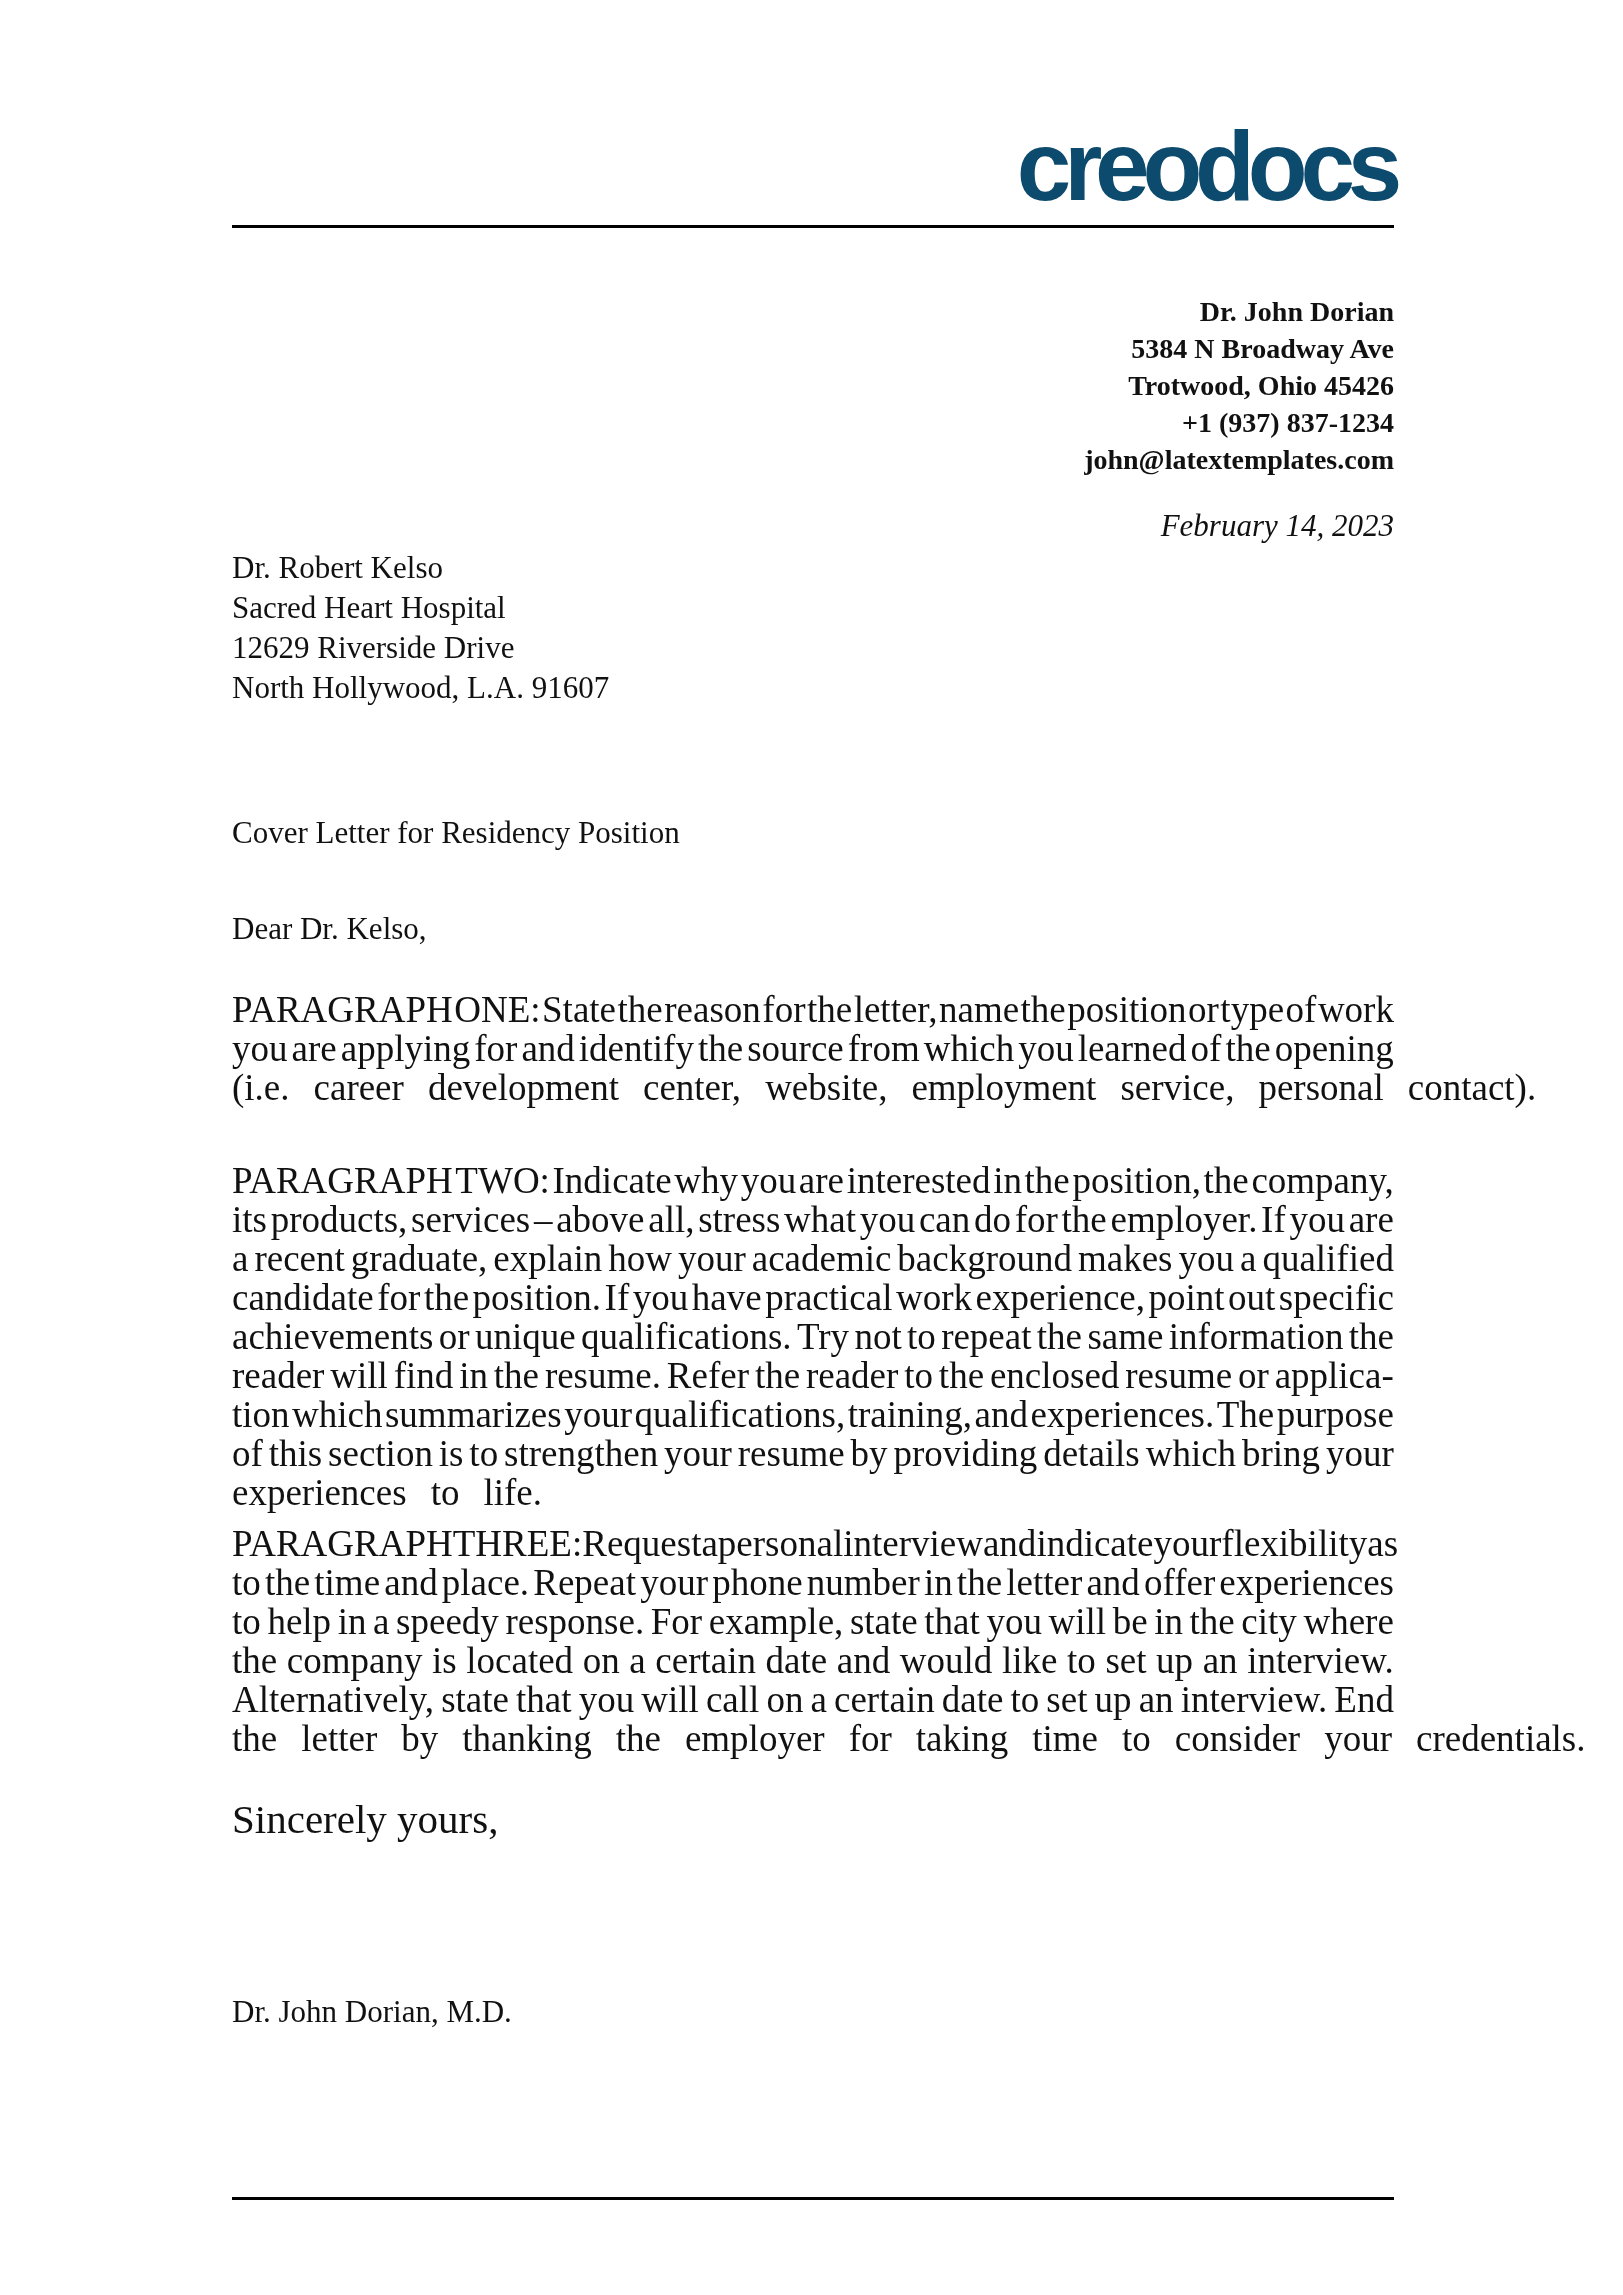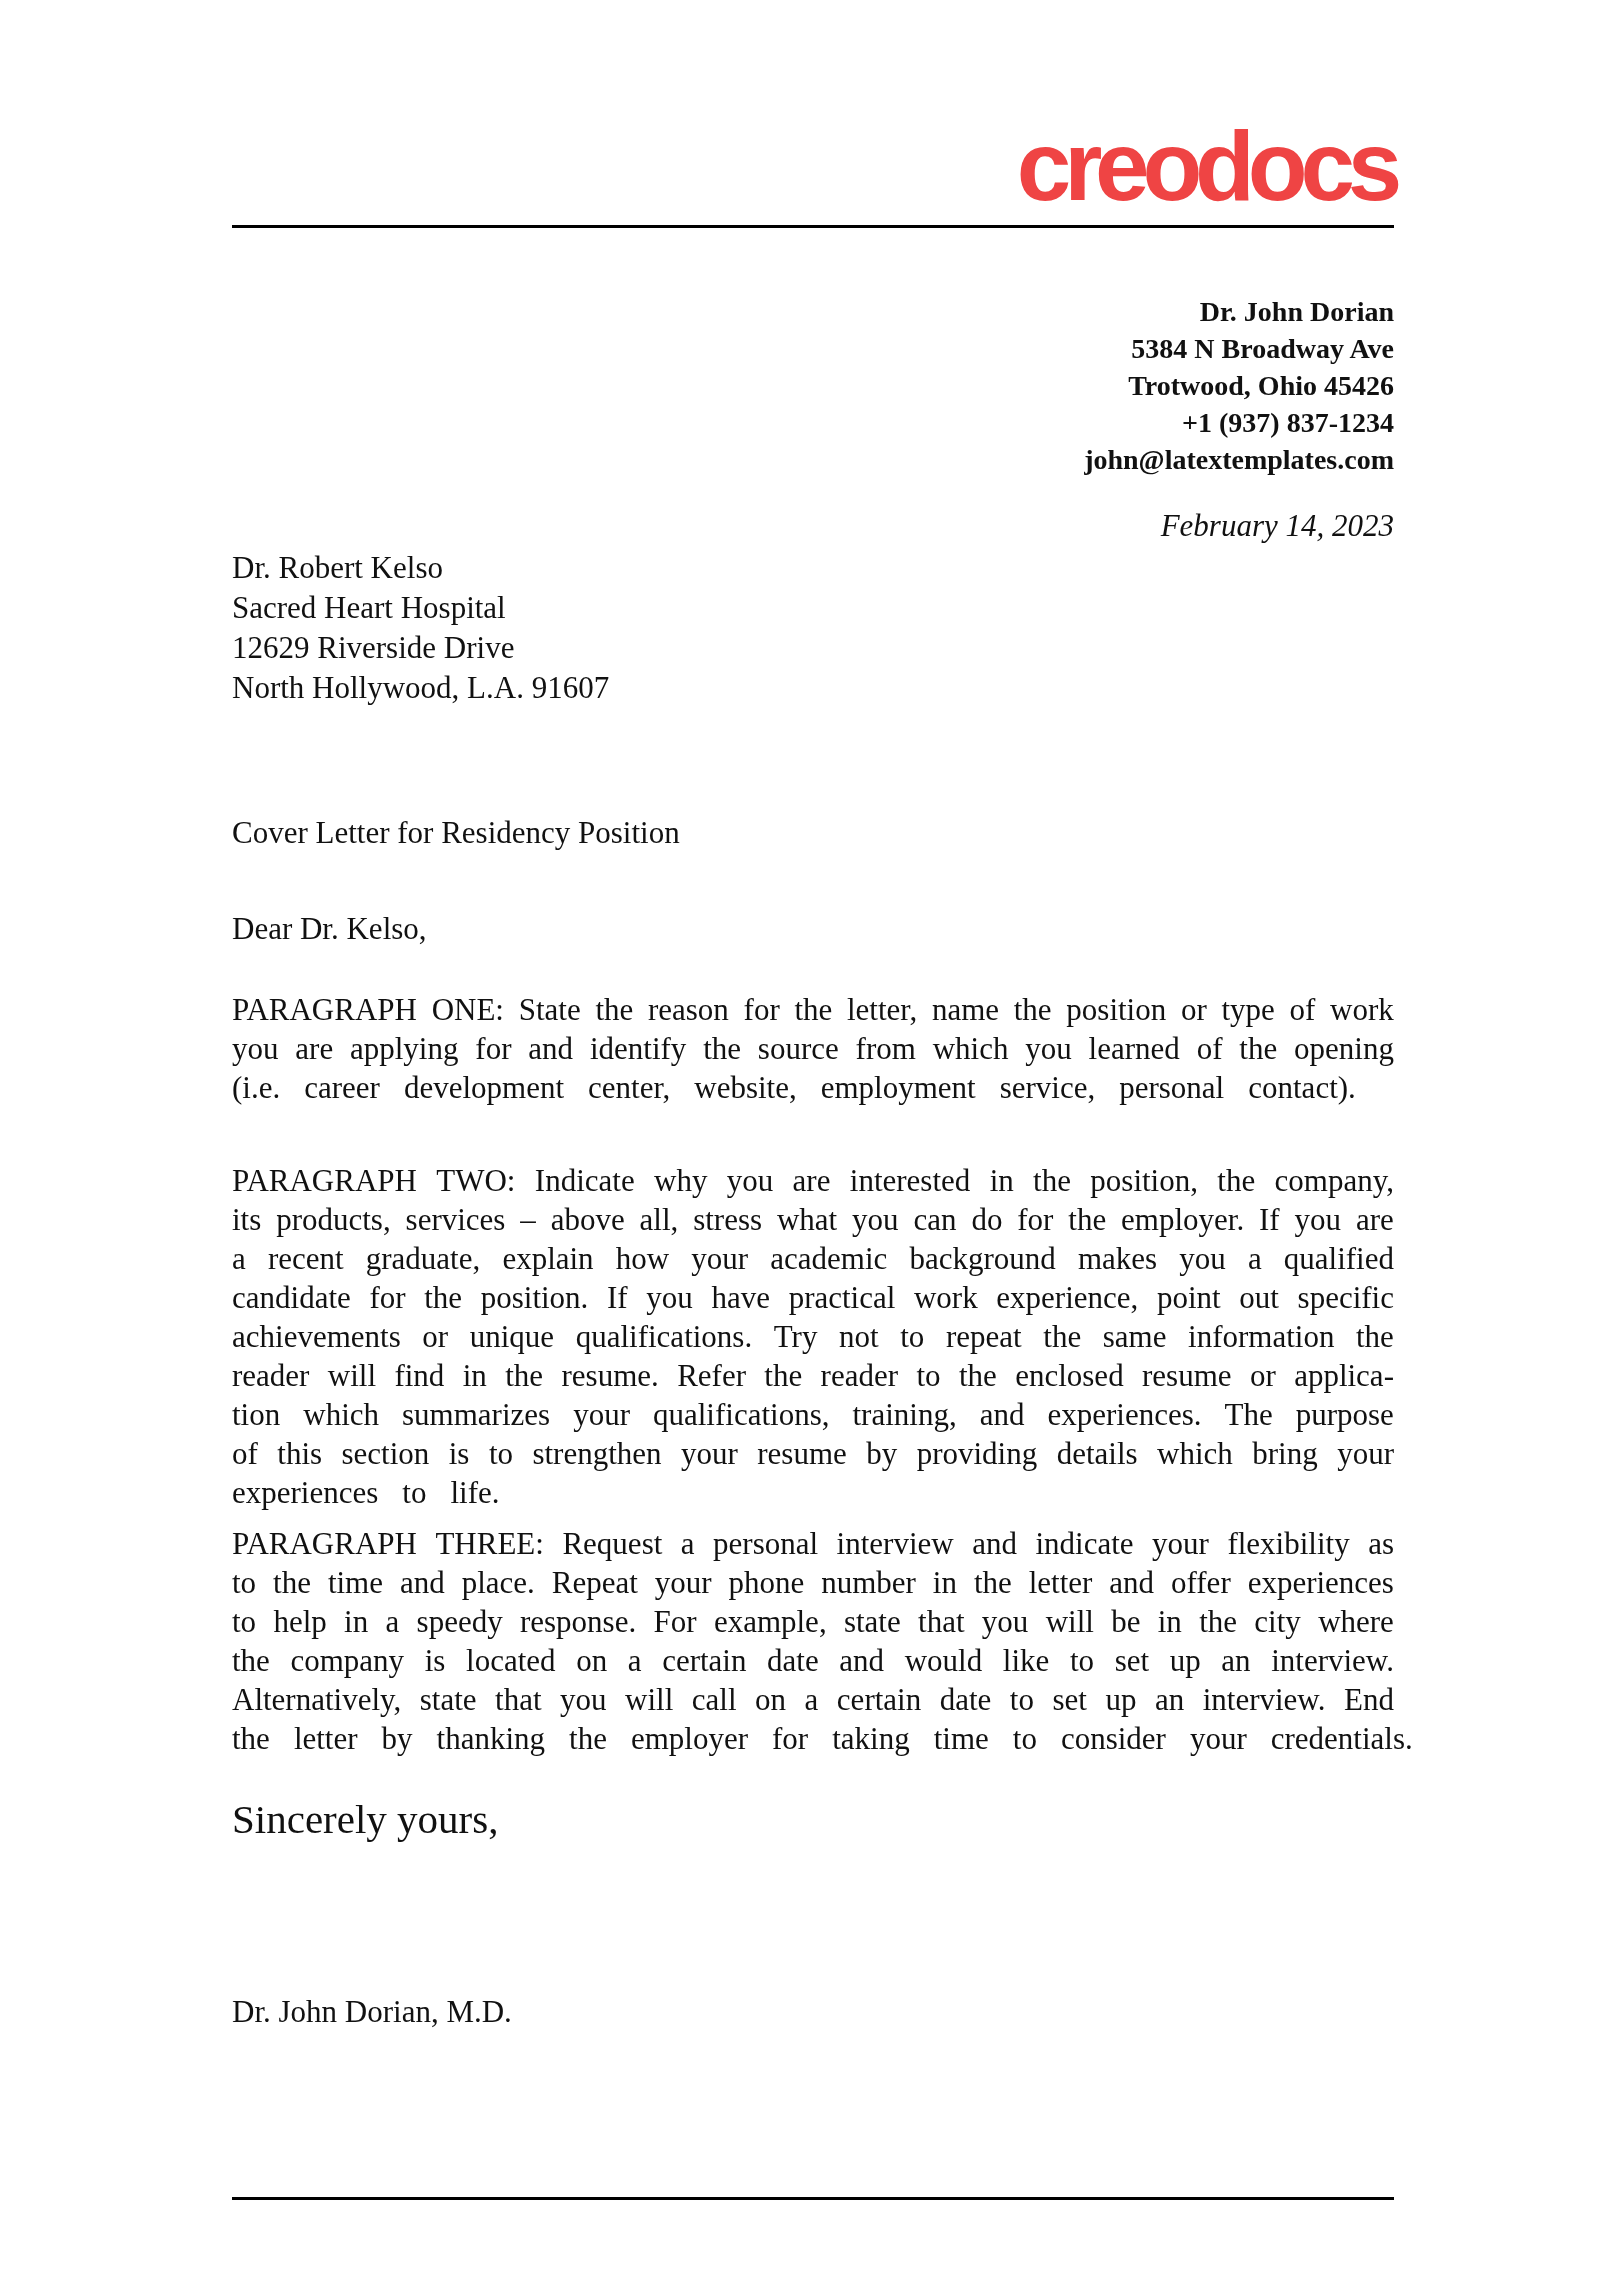--- a/index.html
+++ b/index.html
@@ -1,32 +1,32 @@
 <!DOCTYPE html>
 <html style="font-size:10.5px"><head>
 <meta charset="utf-8">
 <style>
   html, body { margin: 0; padding: 0; background: #ffffff; }
   body { width: 1623px; height: 2295px; position: relative; overflow: hidden;
          font-family: "Liberation Serif", "DejaVu Serif", serif; color: #111111; }
   .abs { position: absolute; }
   .logo { right: 228px; top: 117px; font-family: "Liberation Sans", "DejaVu Sans", sans-serif;
           font-weight: 700; font-size: 98px; letter-spacing: -7.2px; line-height: 98px;
-          color: #ef4444; }
+          color: #0c4a6e; }
   .rule { left: 232px; width: 1162px; height: 3.3px; background: #000000; }
   .rule-top { top: 225px; }
   .rule-bottom { top: 2197px; }
   .sender { right: 229px; top: 293px; text-align: right; font-size: 28px; line-height: 37px; font-weight: bold; }
   .sender div { white-space: nowrap; }
   .date { right: 229px; top: 507px; font-size: 31px; font-style: italic; line-height: 37px; white-space: nowrap; }
   .recipient { left: 232px; top: 548px; font-size: 31px; line-height: 40px; }
   .recipient div { white-space: nowrap; }
   .subject { left: 232px; top: 814px; font-size: 31px; font-weight: 400; line-height: 37px; white-space: nowrap; }
   .salutation { left: 232px; top: 910px; font-size: 31px; line-height: 37px; white-space: nowrap; }
-  .para { left: 232px; width: 1162px; font-size: 31px; line-height: 39px; }
+  .para { left: 232px; width: 1162px; font-size: 37px; line-height: 39px; }
   .p1 { top: 990px; }
   .p2 { top: 1161px; }
   .p3 { top: 1524px; }
   .closing { left: 232px; top: 1801px; font-size: 41px; line-height: 37px; white-space: nowrap; }
   .signature { left: 232px; top: 1961px; font-size: 31px; line-height: 37px; white-space: nowrap; margin-top: 32px; }
   
   .jline { display: flex; justify-content: space-between; width: 1162px; white-space: nowrap; }
   .jline.last { justify-content: flex-start; gap: 24px; }
 </style>
 </head>

